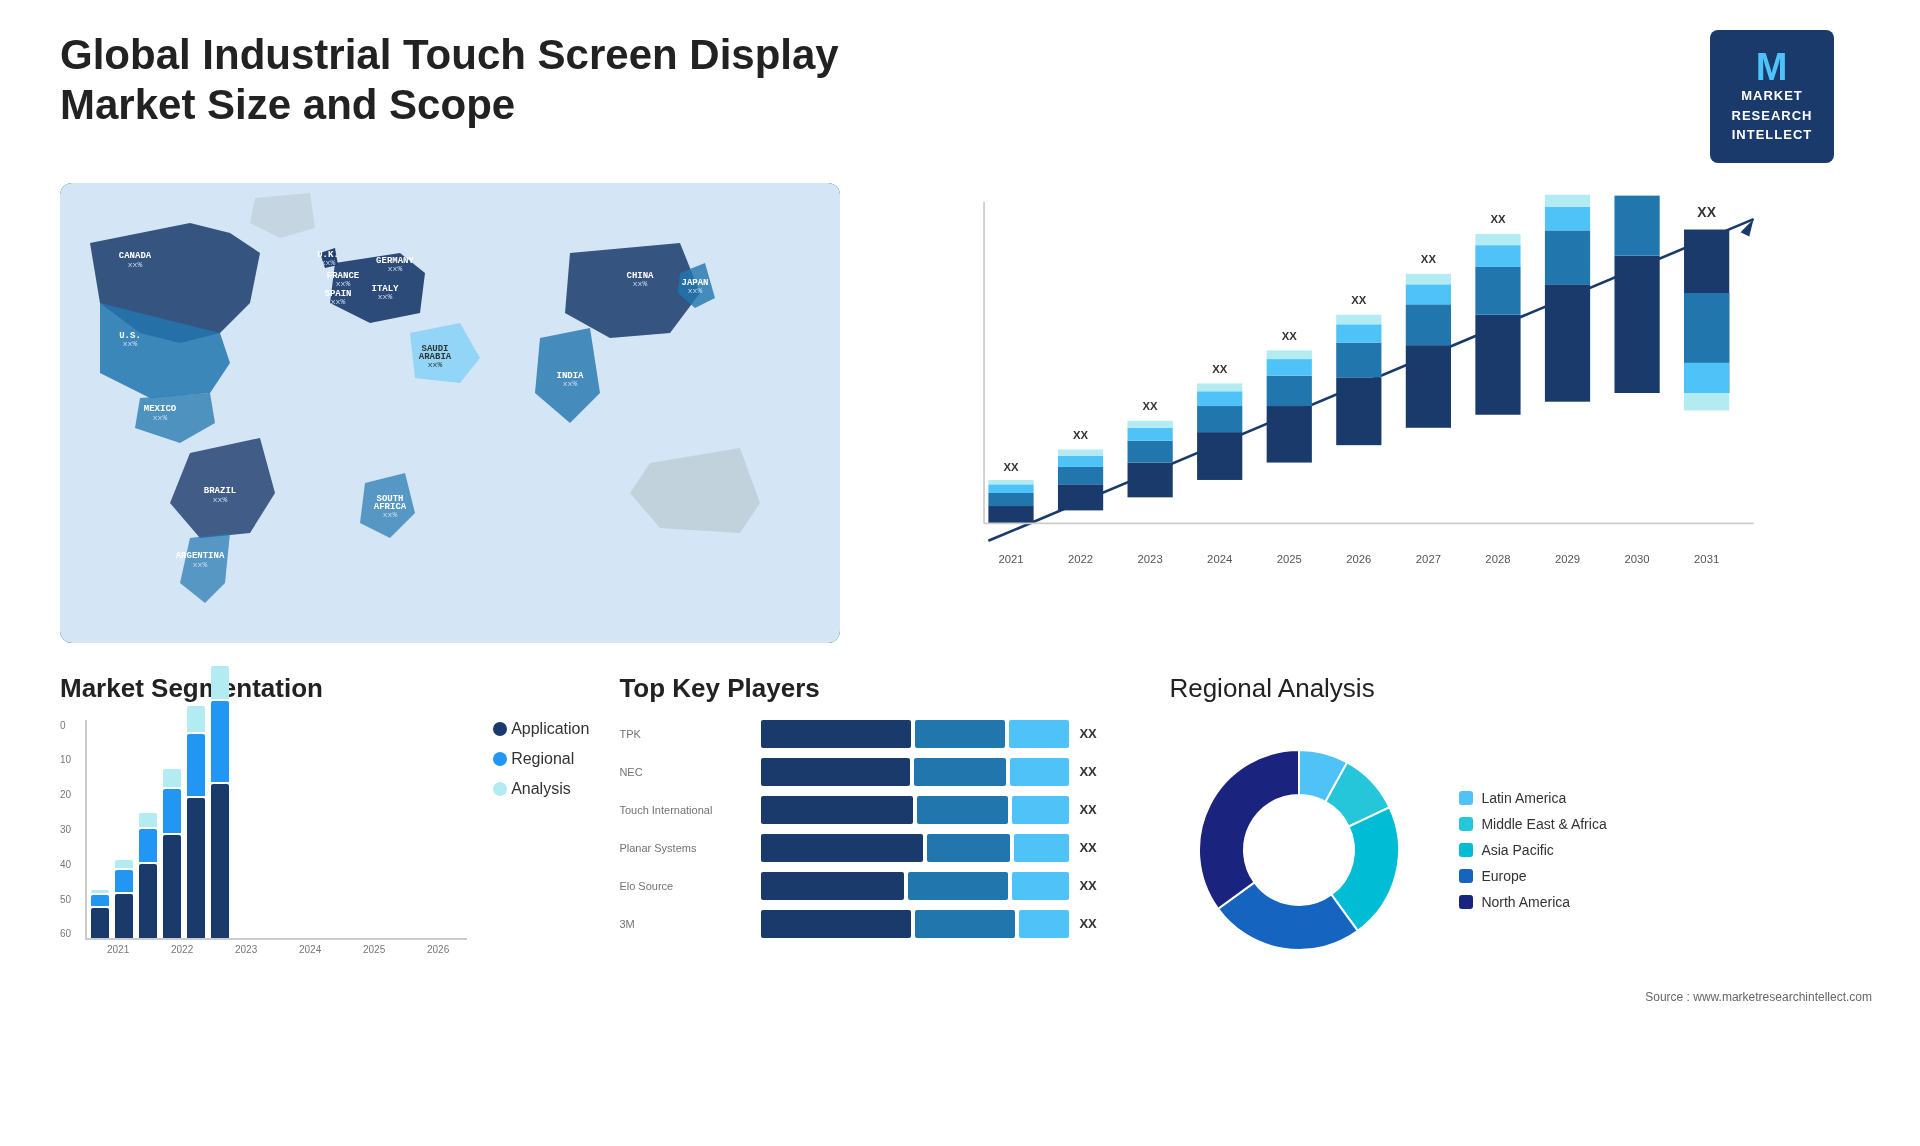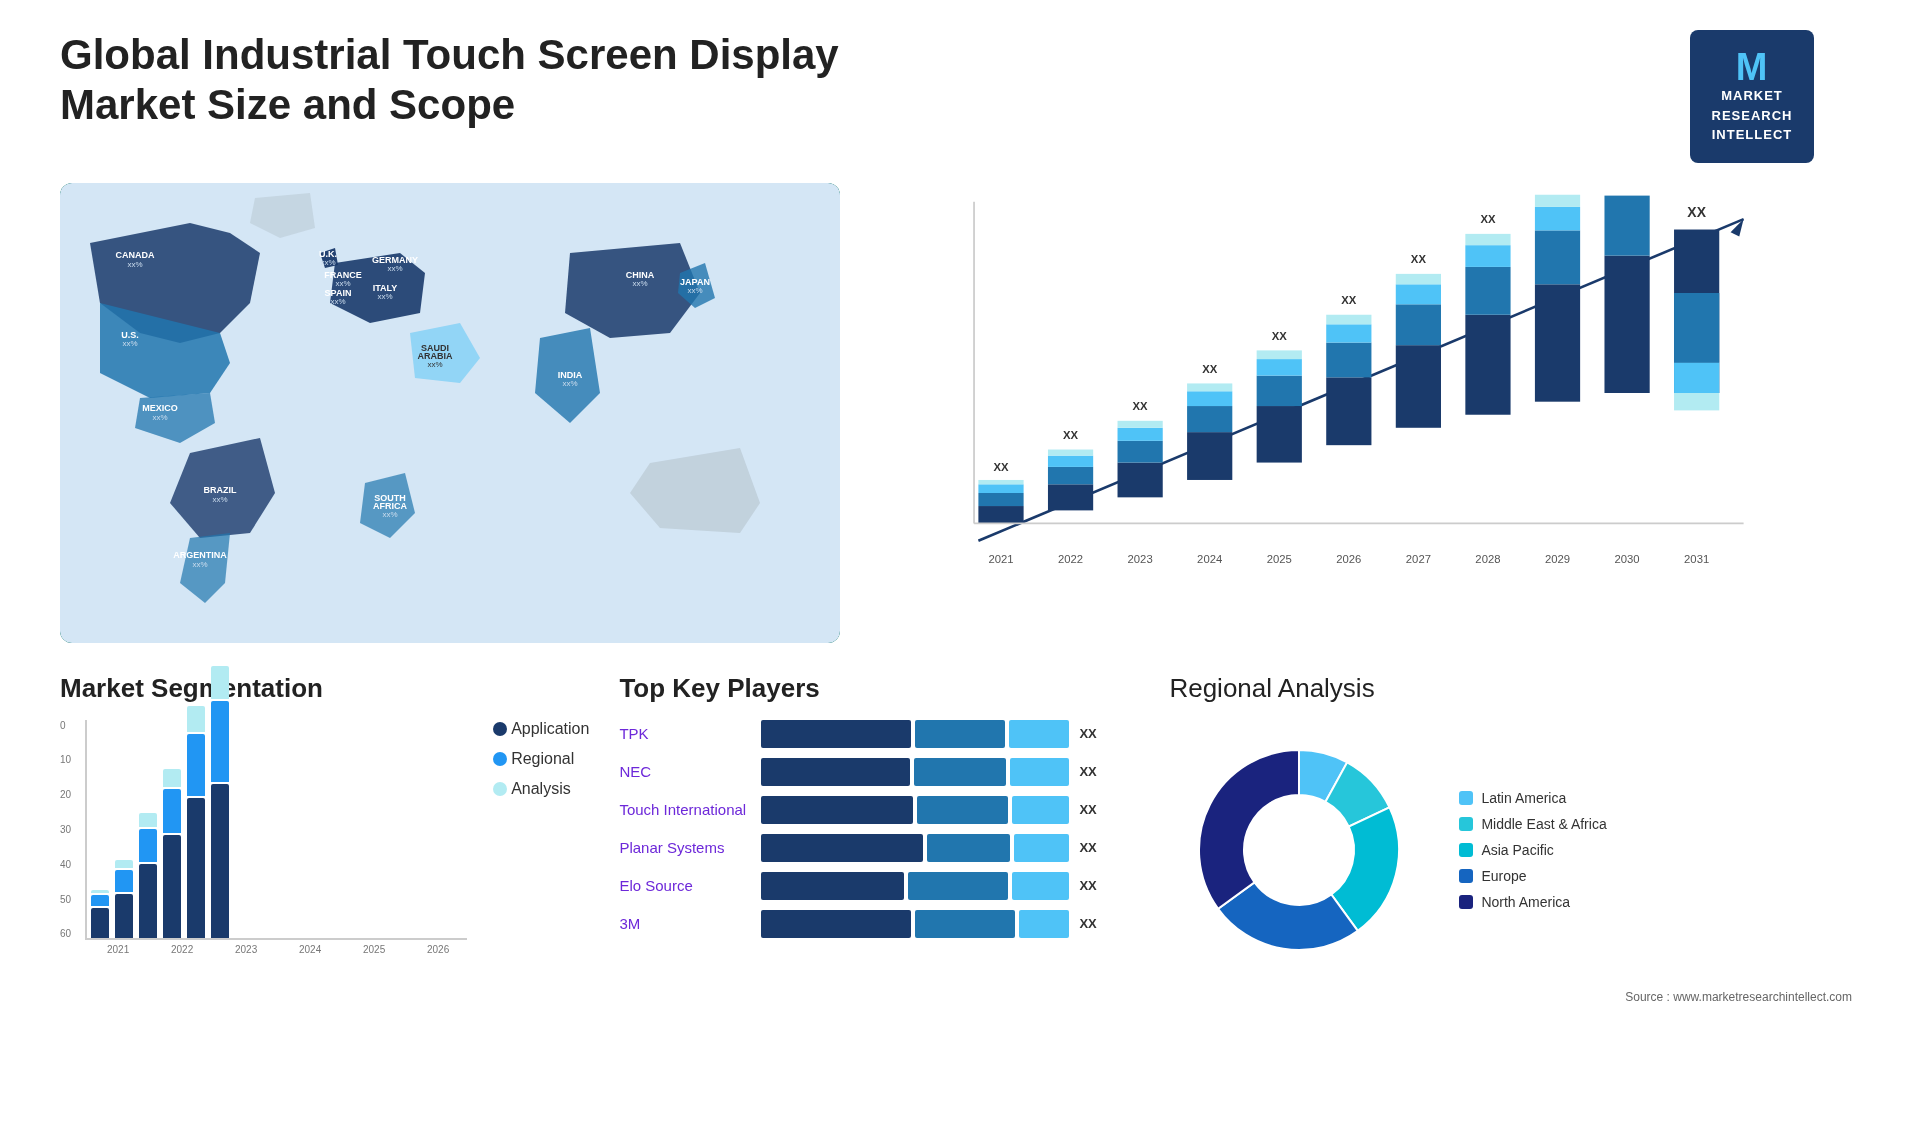--- a/index.html
+++ b/index.html
@@ -6,21 +6,21 @@
     body {
       font-family: Arial, sans-serif;
       background: #fff;
       width: 1920px;
       min-height: 1146px;
       overflow-x: hidden;
     }
     .page {
       width: 1920px;
       min-height: 1146px;
-      padding: 30px 68px 30px 60px;
+      padding: 30px 48px 30px 60px;
       background: #fff;
     }
     
     .header {
       display: flex;
       justify-content: space-between;
       align-items: flex-start;
       margin-bottom: 20px;
     }
     .header-title {
@@ -63,20 +63,21 @@
       align-items: flex-start;
     }
     
     .map-area {
       flex: 0 0 780px;
       height: 460px;
       position: relative;
       background: #0f766e;
       border-radius: 12px;
       overflow: hidden;
+      font-family: Liberation Mono, monospace;
     }
     .map-svg {
       width: 100%;
       height: 100%;
     }
     
     .chart-area {
       flex: 1;
       height: 460px;
       position: relative;
@@ -147,22 +148,22 @@
       display: flex;
       flex-direction: column;
       gap: 10px;
     }
     .player-row {
       display: flex;
       align-items: center;
       gap: 12px;
     }
     .player-name {
-      font-size: 15px;
-      color: #6d28d9;
+      font-size: 11px;
+      color: #737373;
       min-width: 130px;
     }
     .player-bar-container {
       flex: 1;
       height: 28px;
       display: flex;
       align-items: center;
       gap: 4px;
     }
     .player-bar-seg {

